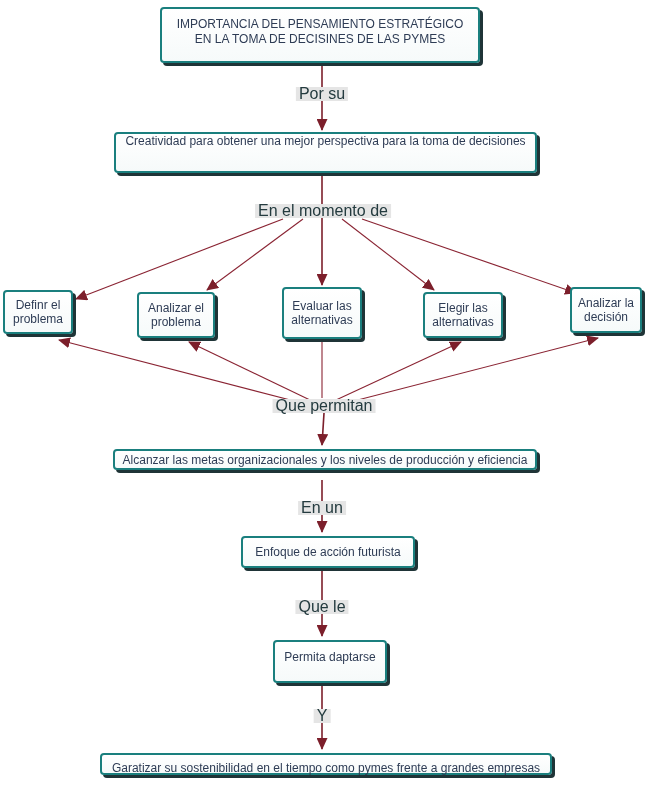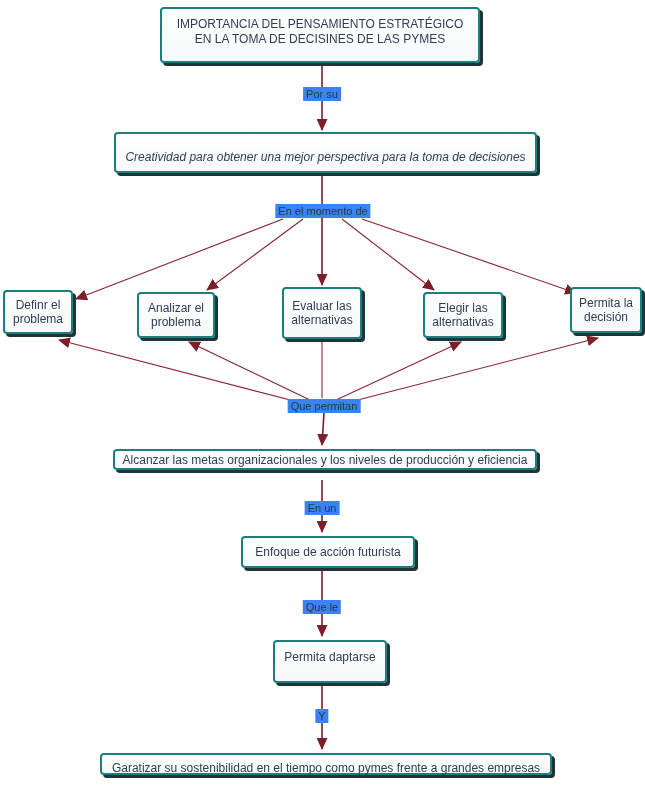--- a/index.html
+++ b/index.html
@@ -16,30 +16,30 @@
     box-sizing:border-box;
     background:linear-gradient(180deg,#ffffff 0%,#f6fafa 100%);
     border:2px solid var(--border-teal,#1A7F7E);
     border-radius:4px;
     box-shadow:3px 3px 0 var(--shadow-dark,#1F3437);
     color:var(--node-text,#2E3C55);
     font-size:12px;
     line-height:14px;
     text-align:center;
   }
-  .node.pad-top{padding-top:16px;font-style:italic;}
+  .node.pad-top{padding-top:0;}
   .node.center{display:flex;align-items:center;justify-content:center;}
   .node.title{padding-top:8px;line-height:15px;white-space:pre-line;}
   .clabel{
     position:absolute;
     transform:translateX(-50%);
-    background:#3b82f6;
+    background:#e5e5e5;
     padding:0 3px;
     color:var(--label-text,#243B3F);
-    font-size:11px;
+    font-size:16px;
     line-height:14px;
     white-space:nowrap;
   }
 </style>
 </head>
 <body>
 
 <div class="canvas">
 
   <svg class="wires" width="645" height="800" viewBox="0 0 645 800" xmlns="http://www.w3.org/2000/svg">
@@ -75,21 +75,21 @@
   <div class="node pad-top" style="left:114px;top:132px;width:423px;height:41px">Creatividad para obtener una mejor perspectiva para la toma de decisiones</div>
 
   <div class="node center" style="left:3px;top:290px;width:70px;height:44px">Definr el problema</div>
 
   <div class="node center" style="left:137px;top:292px;width:78px;height:46px">Analizar el problema</div>
 
   <div class="node center" style="left:282px;top:287px;width:80px;height:52px">Evaluar las alternativas</div>
 
   <div class="node center" style="left:423px;top:292px;width:80px;height:46px">Elegir las alternativas</div>
 
-  <div class="node center" style="left:570px;top:287px;width:72px;height:46px">Permita la decisión</div>
+  <div class="node center" style="left:570px;top:287px;width:72px;height:46px">Analizar la decisión</div>
 
   <div class="node center" style="left:113px;top:449px;width:424px;height:21px">Alcanzar las metas organizacionales y los niveles de producción y eficiencia</div>
 
   <div class="node center" style="left:241px;top:536px;width:174px;height:32px">Enfoque de acción futurista</div>
 
   <div class="node" style="left:273px;top:640px;width:114px;height:43px;padding-top:8px">Permita daptarse</div>
 
   <div class="node" style="left:100px;top:753px;width:452px;height:22px;padding-top:6px">Garatizar su sostenibilidad en el tiempo como pymes frente a grandes empresas</div>
 
   <div class="clabel" style="left:322px;top:87px">Por su</div>

